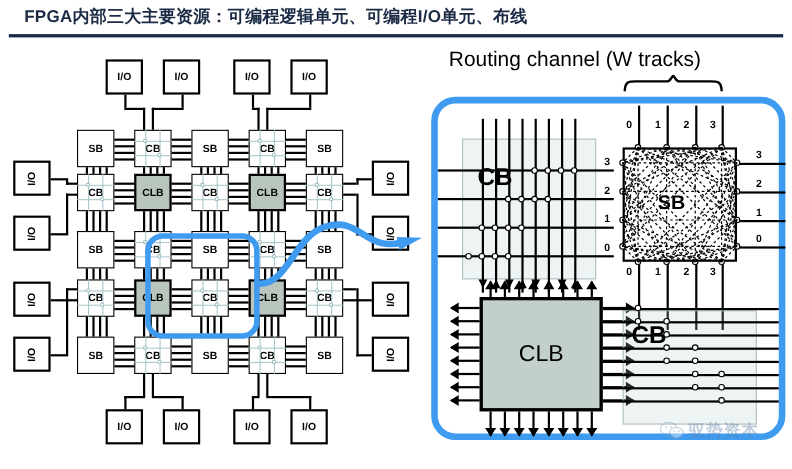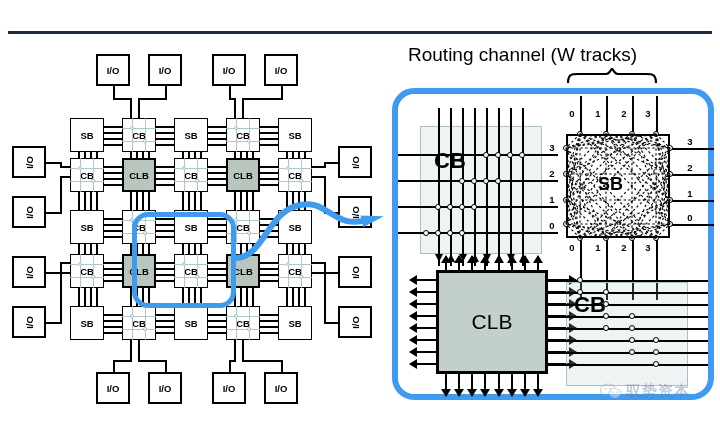--- a/index.html
+++ b/index.html
@@ -60,20 +60,21 @@
 
   
   #watermark{position:absolute;left:600px;top:378px;width:112px;height:26px;
              opacity:.40;display:flex;align-items:center;gap:4px;}
   #wm-text{font-size:15px;font-weight:bold;color:#5e7fa8;letter-spacing:1px;}
 </style>
 </head>
 <body>
 
 <div id="title-bar">
+  <div id="title-text">FPGA内部三大主要资源：可编程逻辑单元、可编程I/O单元、布线</div>
   <div id="title-rule"></div>
 </div>
 
 <div id="fpga-array">
     <div class="w wh" style="left: 103px; top: 126px; width: 20px;"></div>
     <div class="w wh" style="left: 103px; top: 132px; width: 20px;"></div>
     <div class="w wh" style="left: 103px; top: 138px; width: 20px;"></div>
     <div class="w wh" style="left: 103px; top: 144px; width: 20px;"></div>
     <div class="w wh" style="left: 155px; top: 126px; width: 20px;"></div>
     <div class="w wh" style="left: 155px; top: 132px; width: 20px;"></div>

